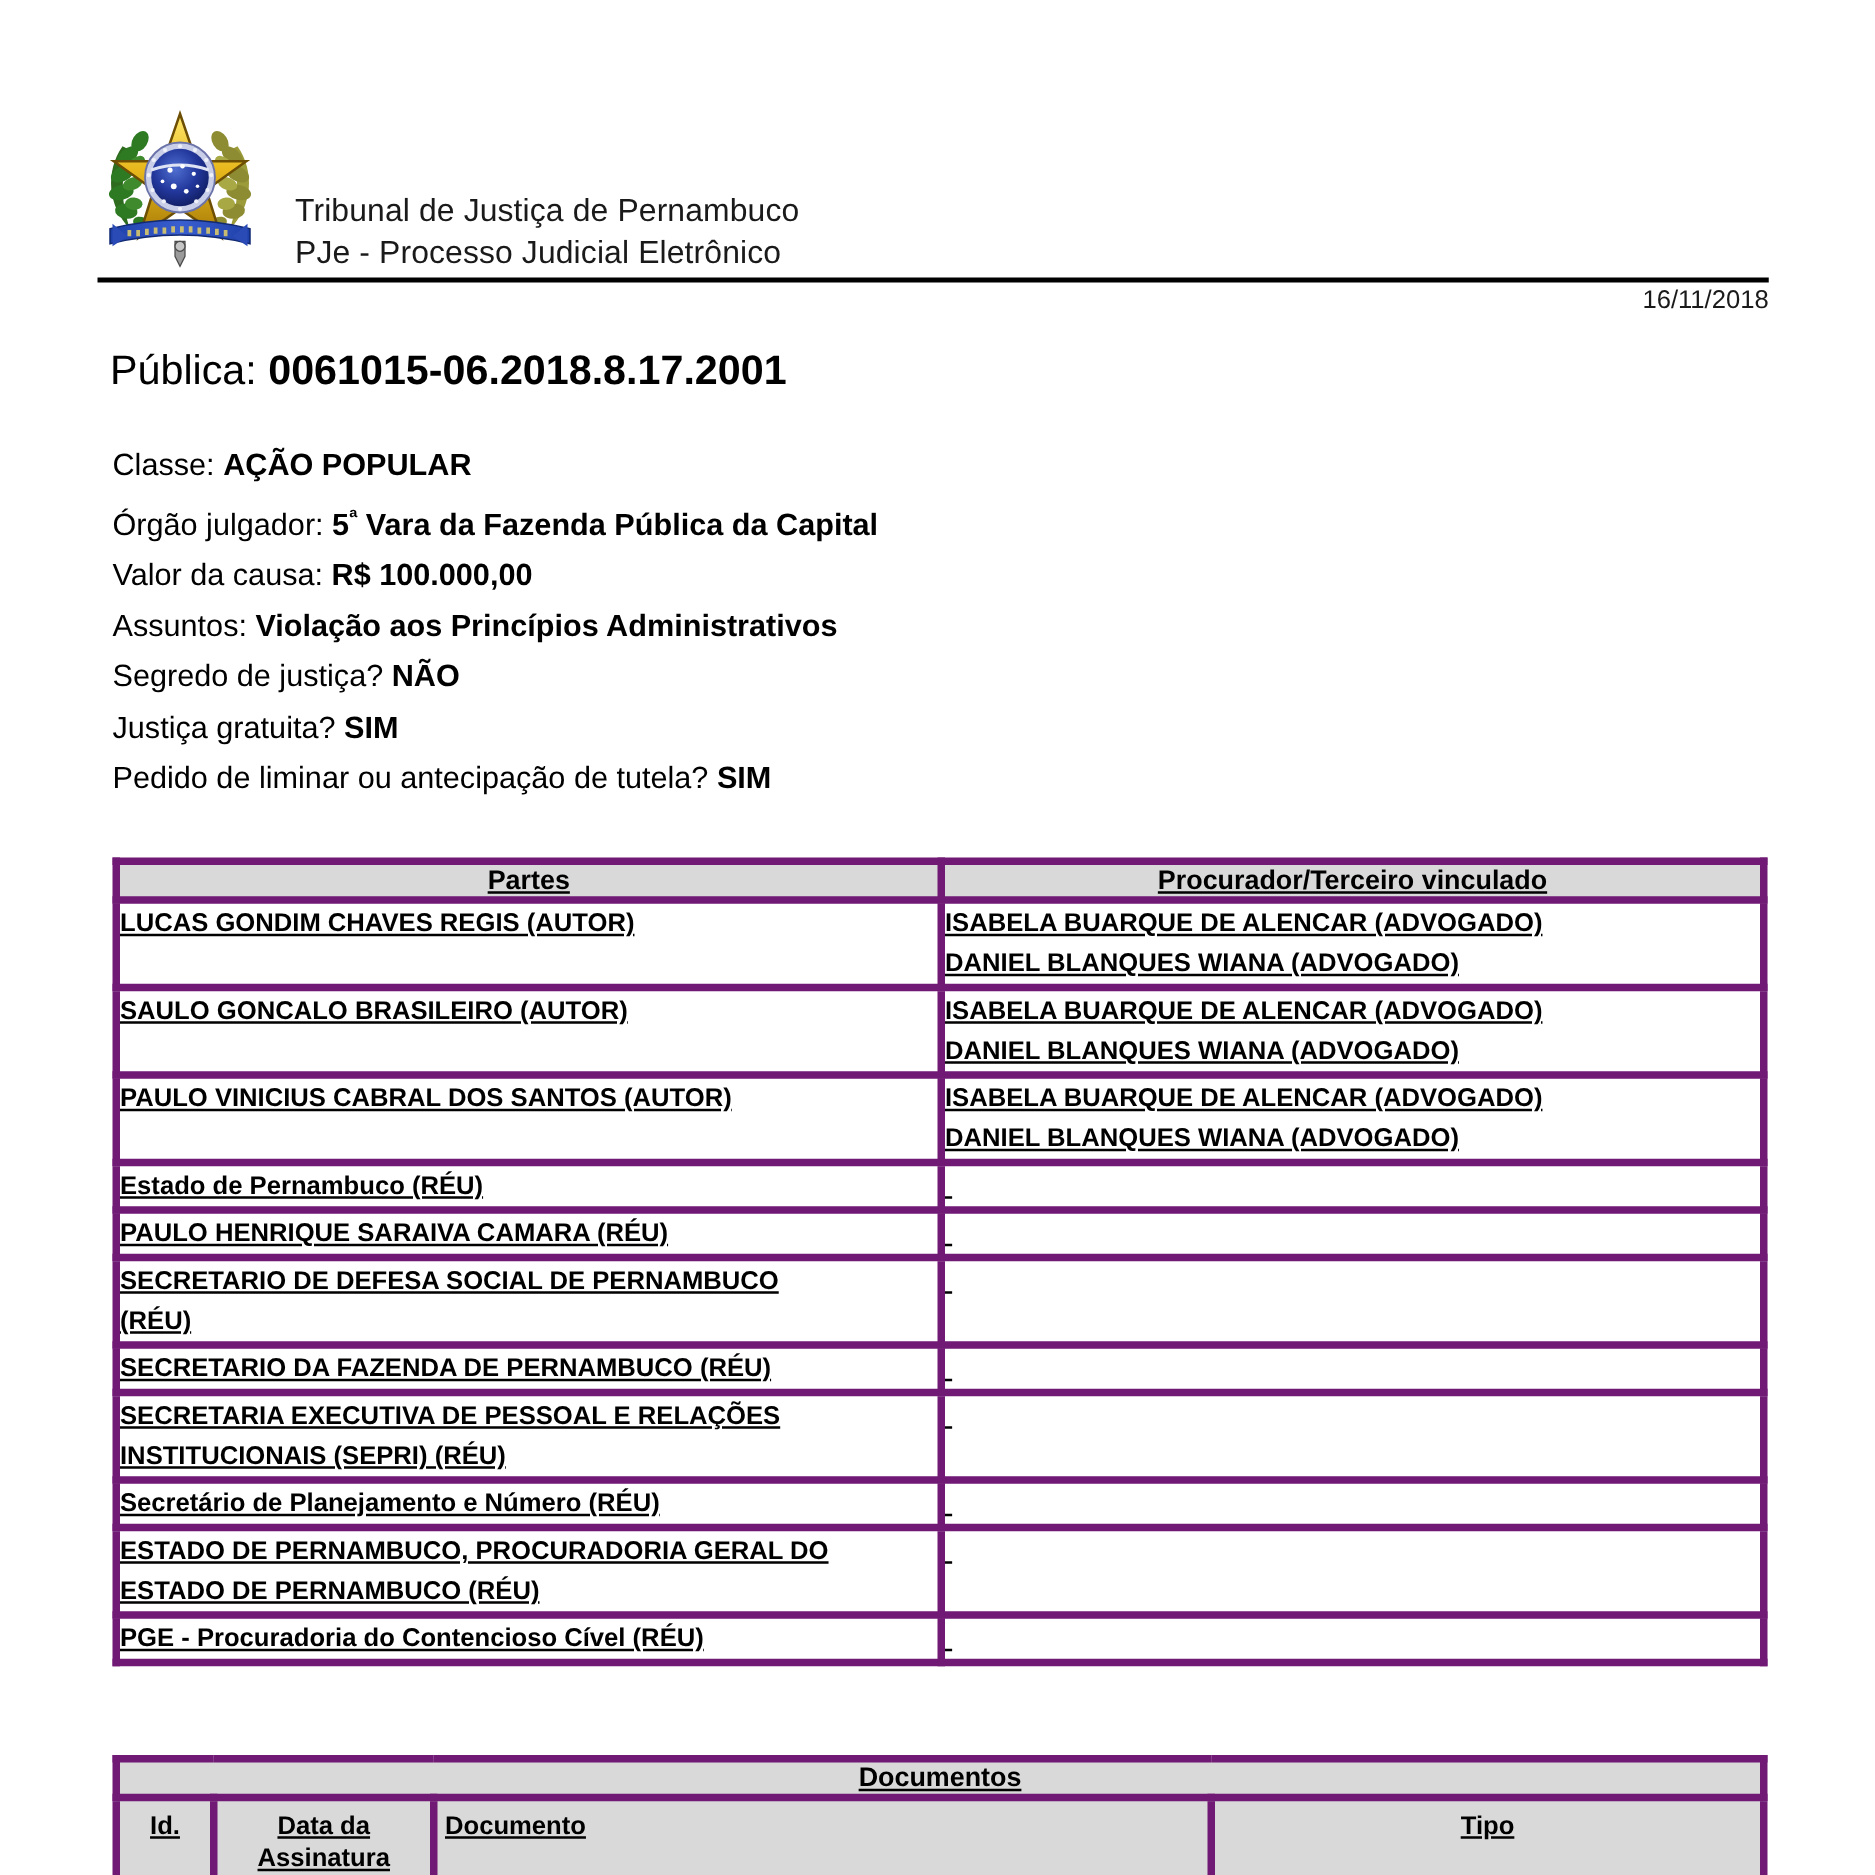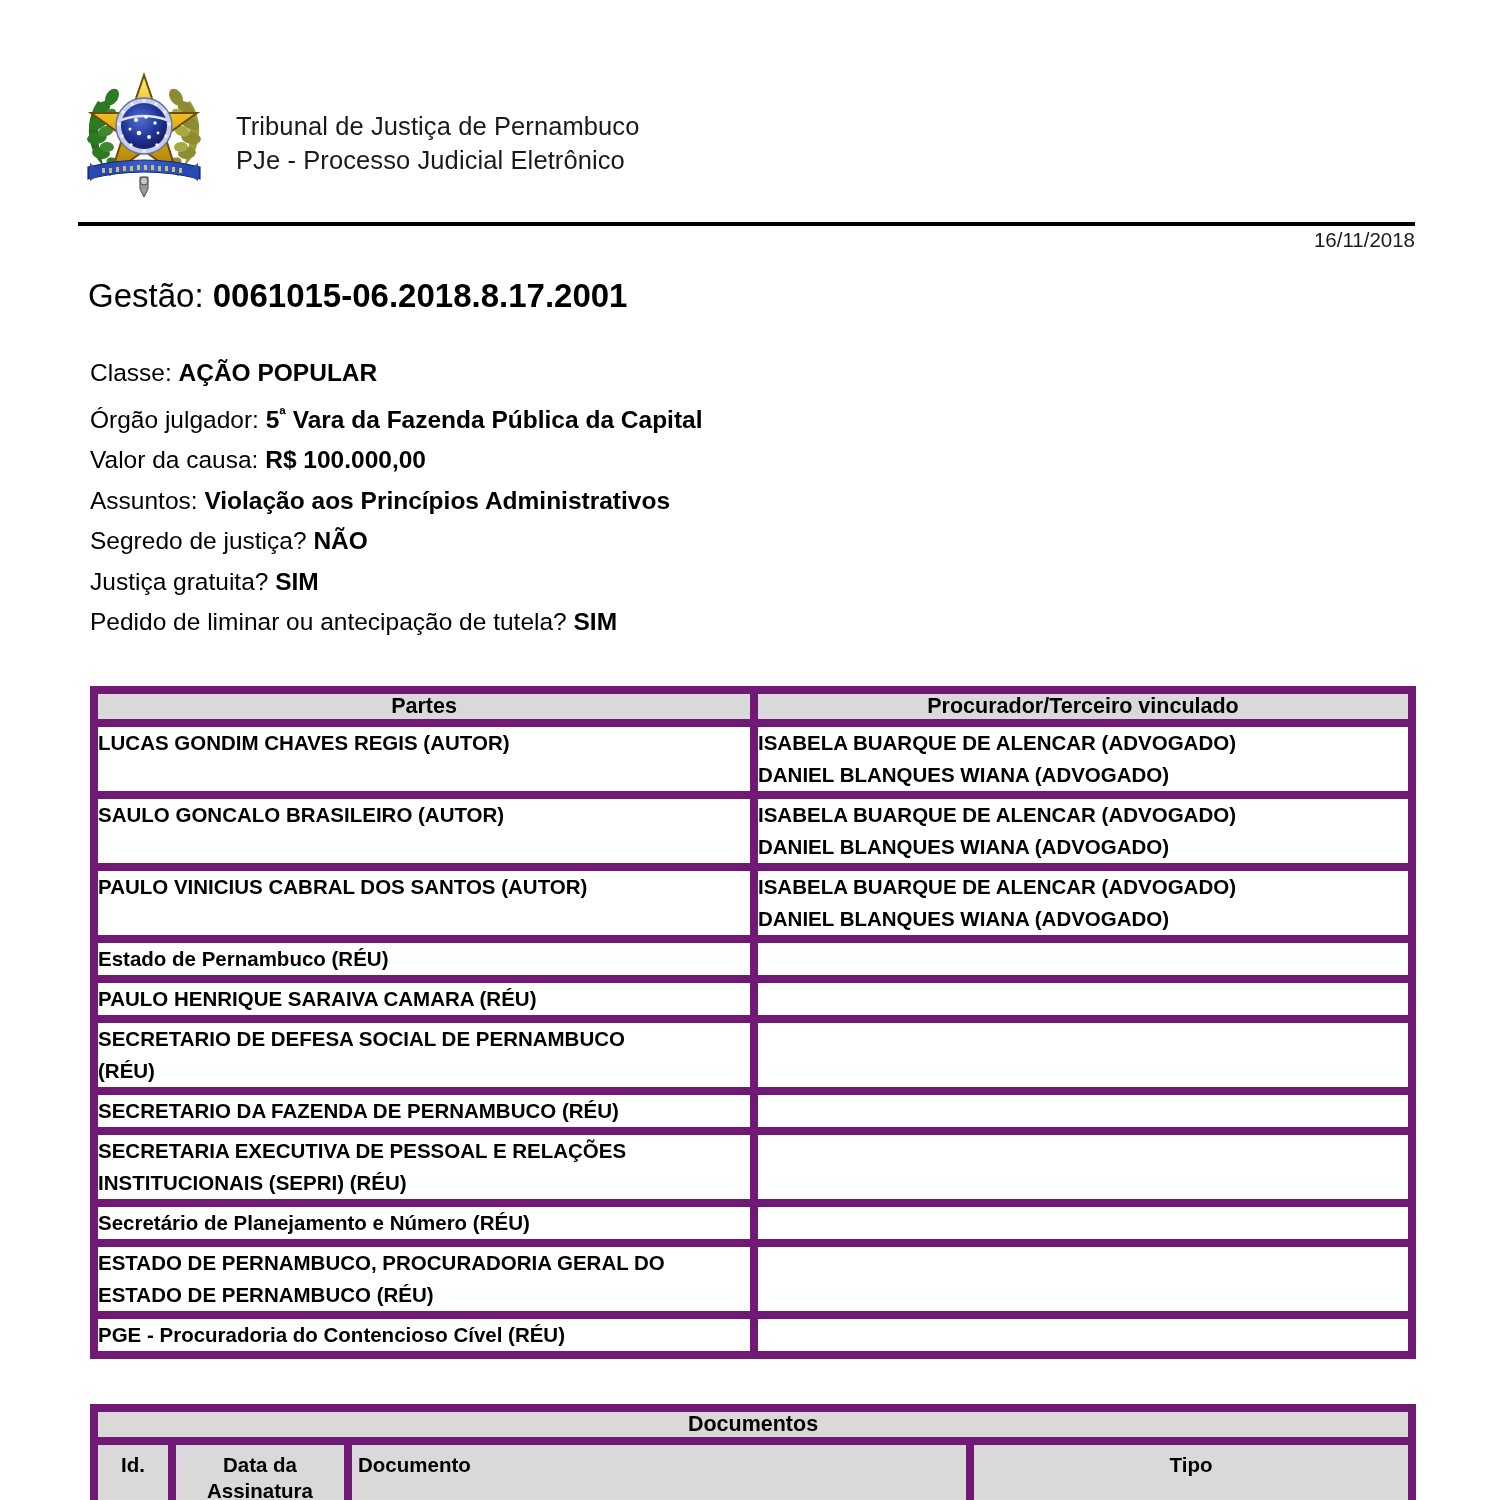--- a/index.html
+++ b/index.html
@@ -19,25 +19,25 @@
     position: relative;
     width: 1500px;
     height: 1500px;
     box-sizing: border-box;
   }
 
   
   .masthead {
     position: absolute;
     left: 78px;
-    top: 60px;
+    top: 74px;
     width: 1337px;
     height: 145px;
     display: flex;
-    align-items: center;
+    align-items: flex-end;
   }
   .emblem {
     width: 132px;
     height: 140px;
     flex: 0 0 132px;
     position: relative;
   }
   .emblem svg { display: block; width: 132px; height: 140px; }
 
   .masthead-text {
@@ -98,23 +98,24 @@
 
   
   .tbl {
     position: absolute;
     left: 90px;
     width: 1322px;
     border-collapse: collapse;
     table-layout: fixed;
   }
   .tbl td, .tbl th {
-    border: 8px solid #701a75;
+    border: 6px solid #701a75;
     padding: 0;
     vertical-align: top;
+    text-decoration: underline;
   }
   .partes-table { top: 686px; }
 
   .th-cell {
     background: #d9d9d9;
     text-align: center;
     font-weight: bold;
     font-size: 21.5px;
     padding: 8px 4px 9px 4px;
     height: 20px;
@@ -266,21 +267,21 @@
       <div class="line">Tribunal de Justiça de Pernambuco</div>
       <div class="line">PJe - Processo Judicial Eletrônico</div>
     </div>
   </div>
 
   <div class="rule"></div>
 
   <div class="doc-date">16/11/2018</div>
 
   <div class="numero">
-    <span>Gestão:</span>
+    <span>Pública:</span>
     <b>0061015-06.2018.8.17.2001</b>
   </div>
 
   <div class="meta" id="meta-block">
       <div class="mrow"><span>Classe: </span><b>AÇÃO POPULAR</b></div>
       <div class="mrow"><span>Órgão julgador: </span><b>5<span class="ord">ª</span> Vara da Fazenda Pública da Capital</b></div>
       <div class="mrow"><span>Valor da causa: </span><b>R$ 100.000,00</b></div>
       <div class="mrow"><span>Assuntos: </span><b>Violação aos Princípios Administrativos</b></div>
       <div class="mrow"><span>Segredo de justiça? </span><b>NÃO</b></div>
       <div class="mrow"><span>Justiça gratuita? </span><b>SIM</b></div>

